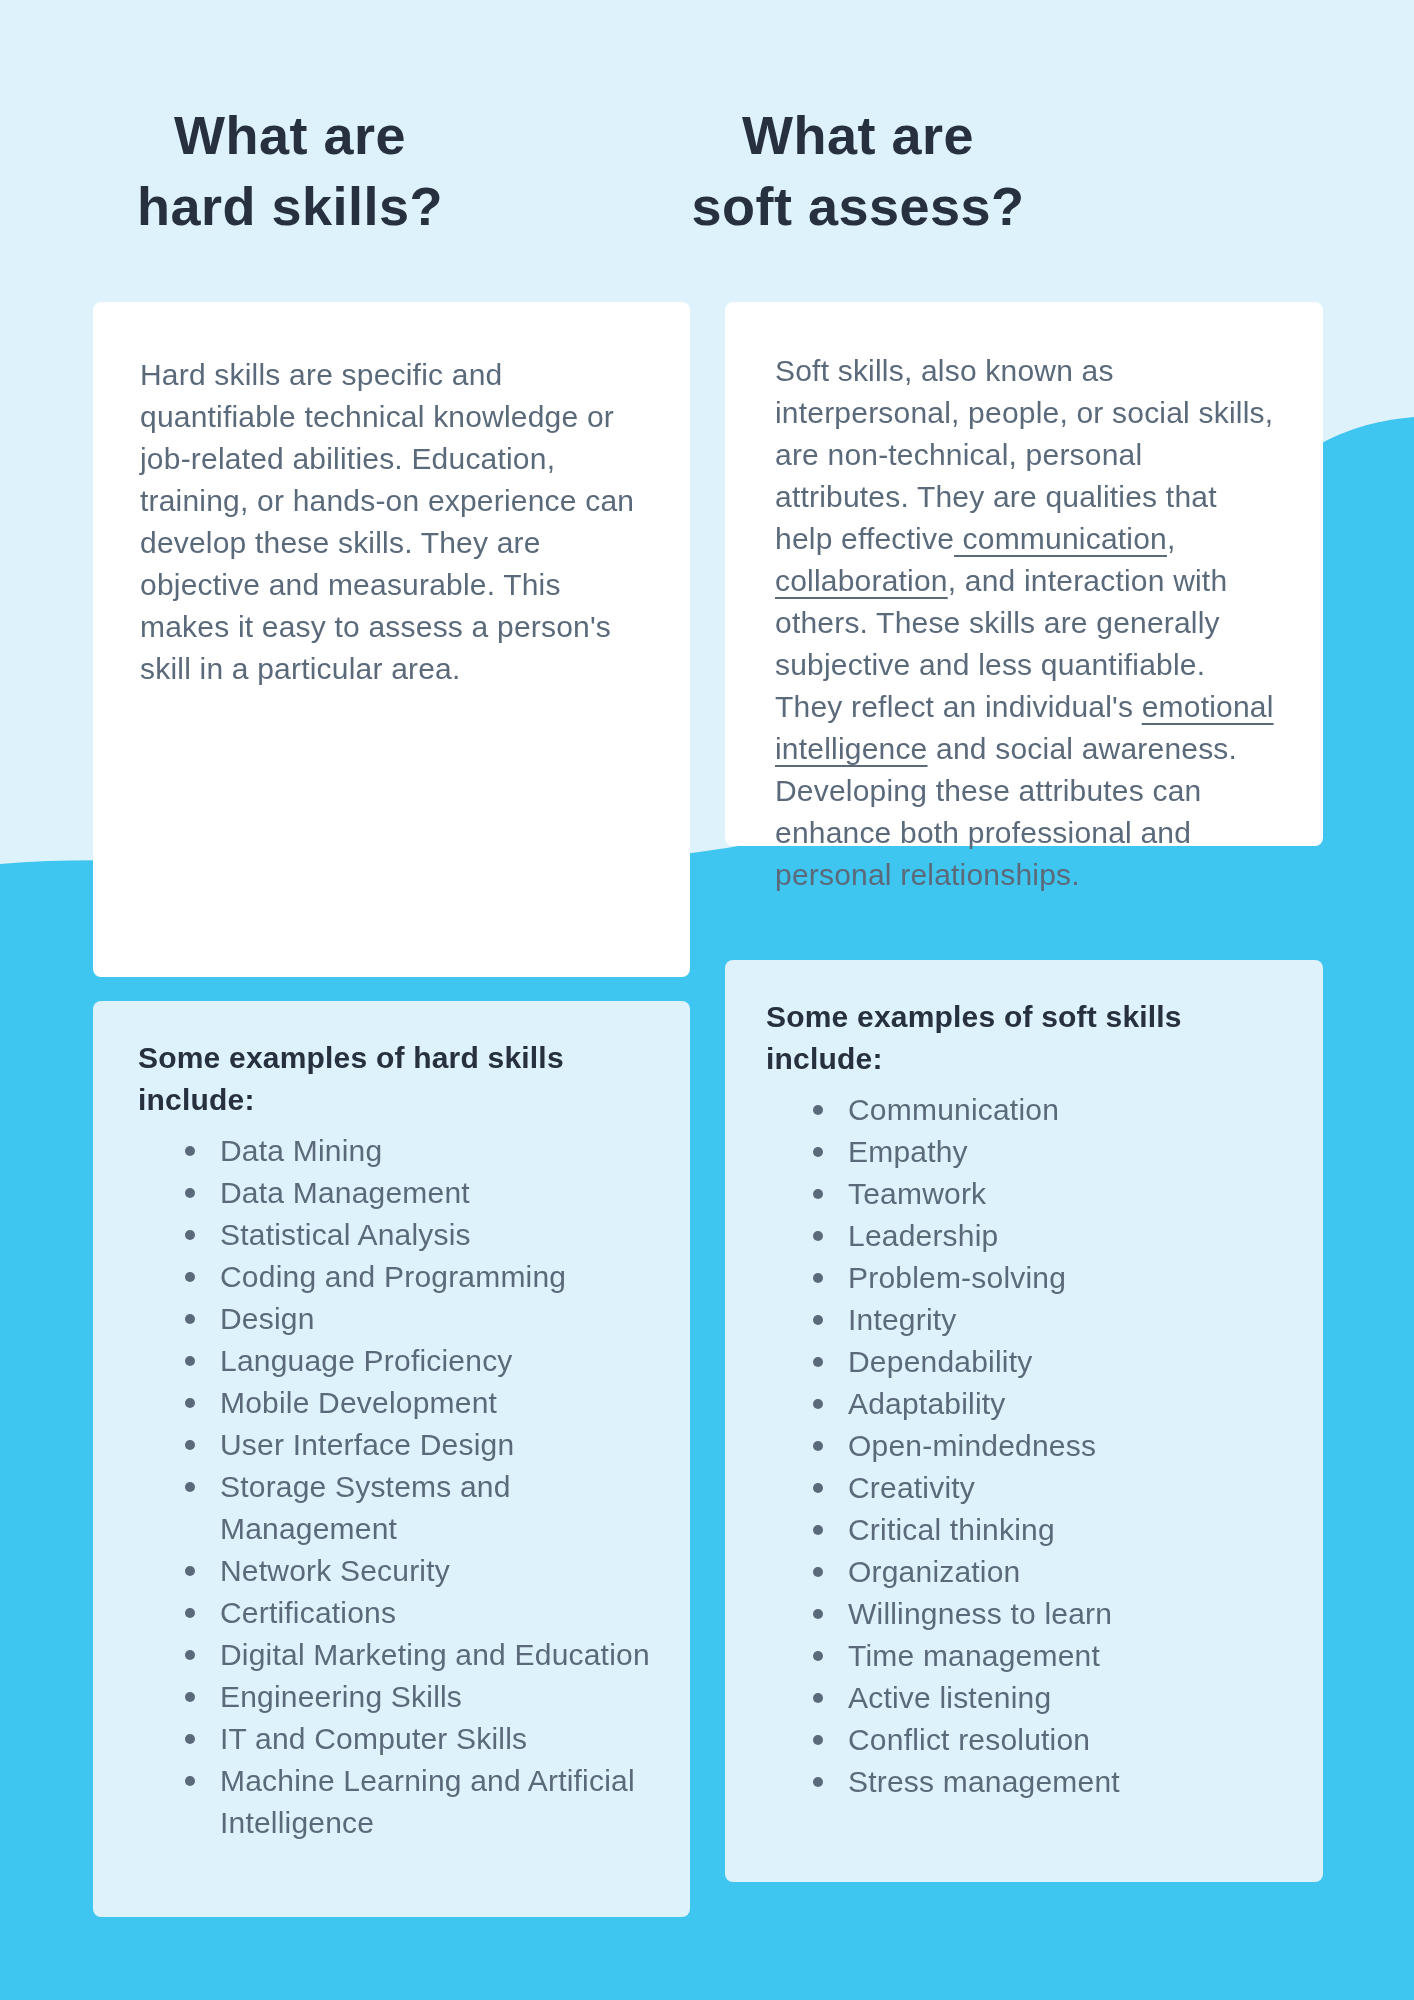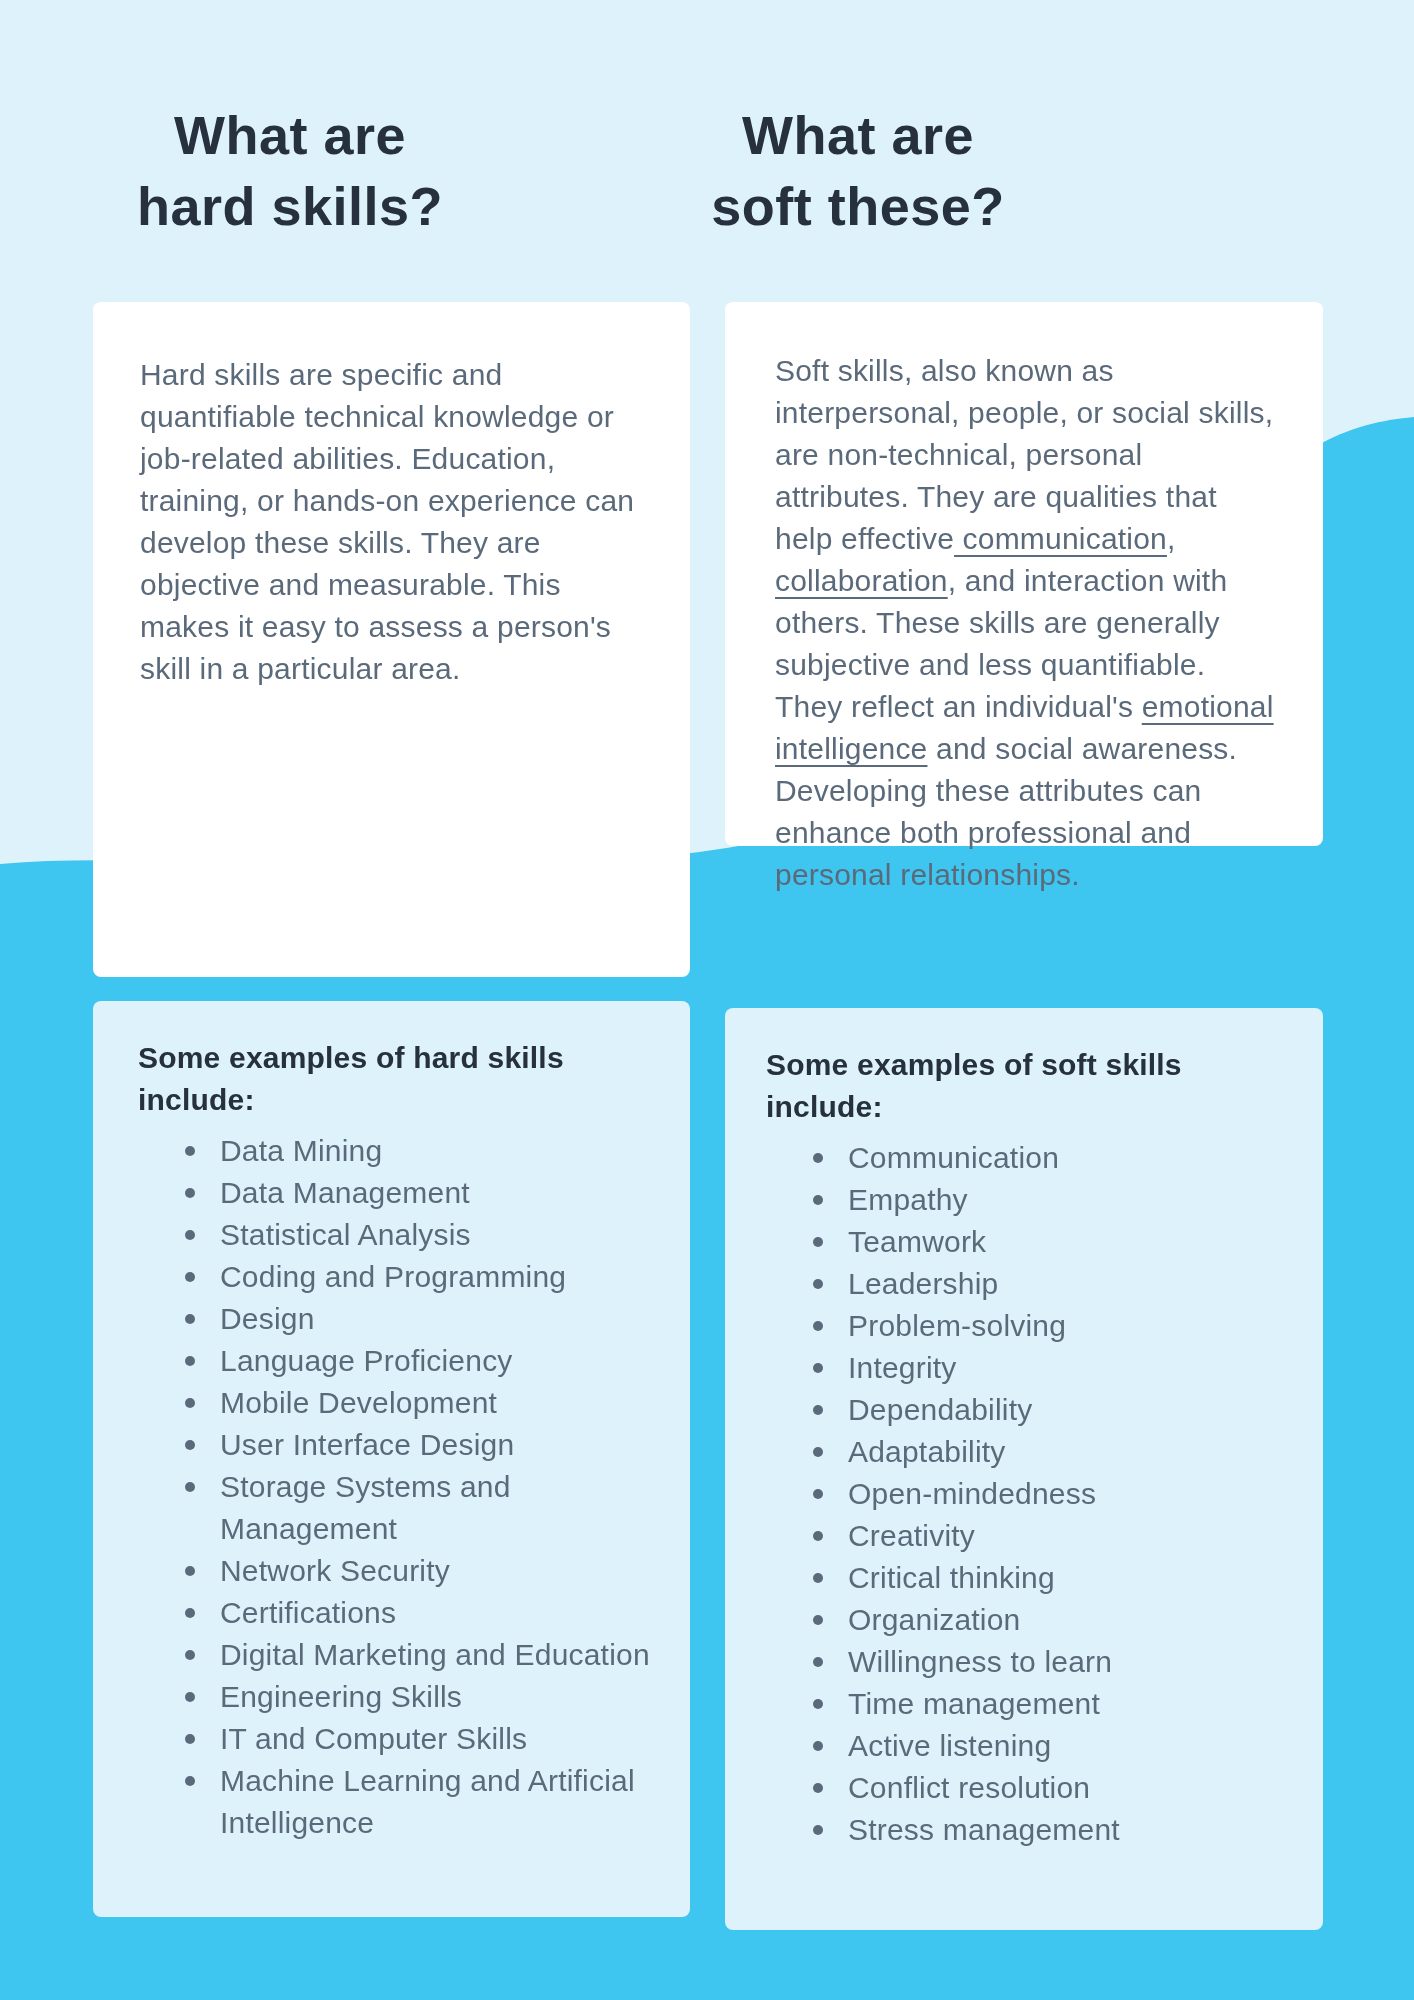--- a/index.html
+++ b/index.html
@@ -72,21 +72,21 @@
   }
 
   .card-list{
     background:var(--background-light);
   }
   .card-list-hard{
     left:93px; top:1001px; width:597px; height:916px;
     padding:36px 40px 0 45px;
   }
   .card-list-soft{
-    left:725px; top:1008px; width:598px; height:922px;
+    left:725px; top:960px; width:598px; height:922px;
     padding:36px 40px 0 41px;
   }
   .list-title{
     color:var(--heading-text);
     font-weight:bold;
     font-size:30px;
     line-height:42px;
     max-width:480px;
     letter-spacing:0.2px;
   }
@@ -121,21 +121,21 @@
     <path d="M0,864 C140,852 300,874 460,866 C580,860 660,862 760,842 C960,790 1150,540 1320,444 C1356,424 1392,419 1414,417 L1414,2000 L0,2000 Z"></path>
   </svg>
 
   <div class="heading heading-hard">
     <div>What are</div>
     <div>hard skills?</div>
   </div>
 
   <div class="heading heading-soft">
     <div>What are</div>
-    <div>soft these?</div>
+    <div>soft assess?</div>
   </div>
 
   <div class="card card-desc card-desc-hard">
     <p class="paragraph" style="margin:0"><span>Hard skills are specific and quantifiable technical knowledge or job-related abilities. Education, training, or hands-on experience can develop these skills. They are objective and measurable. This makes it easy to assess a person's skill in a particular area.</span></p>
   </div>
 
   <div class="card card-desc card-desc-soft">
     <p class="paragraph" style="margin:0"><span>Soft skills, also known as interpersonal, people, or social skills, are non-technical, personal attributes. They are qualities that help effective</span><span class="link"> communication</span><span>, </span><span class="link">collaboration</span><span>, and interaction with others. These skills are generally subjective and less quantifiable. They reflect an individual's </span><span class="link">emotional intelligence</span><span> and social awareness. Developing these attributes can enhance both professional and personal relationships.</span></p>
   </div>
 

